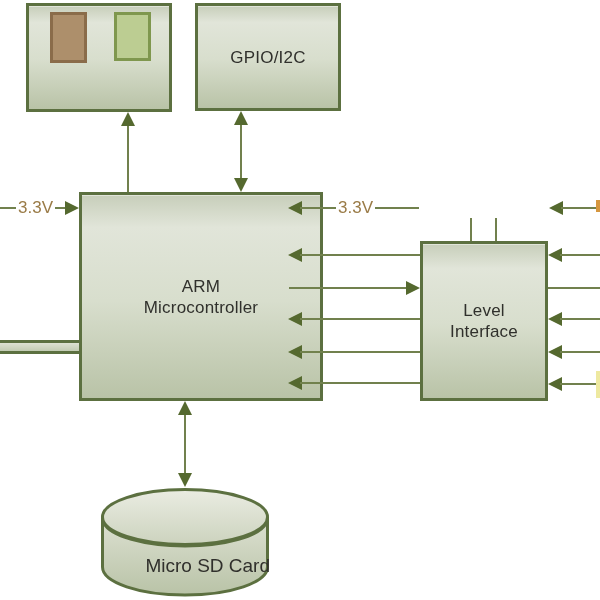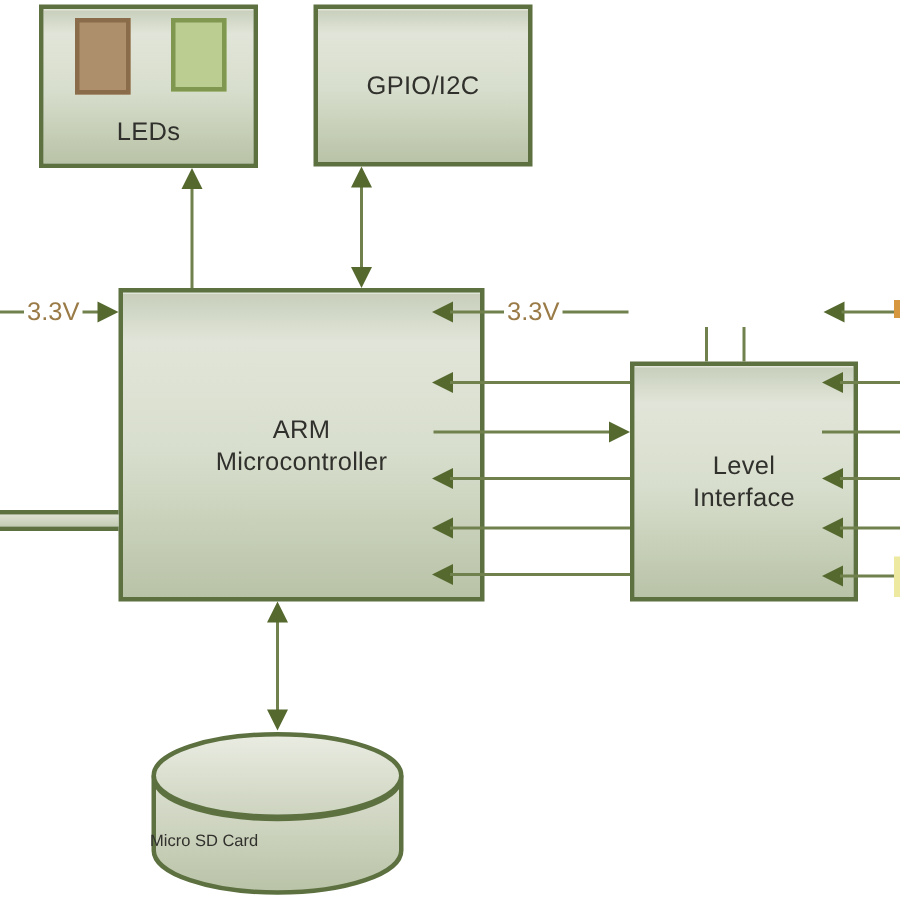--- a/index.html
+++ b/index.html
@@ -29,48 +29,47 @@
   .tri{position:absolute;width:0;height:0;}
   .tri-left {border-top:7px solid transparent;border-bottom:7px solid transparent;border-right:14px solid #55692f;}
   .tri-right{border-top:7px solid transparent;border-bottom:7px solid transparent;border-left:14px solid #55692f;}
   .tri-up   {border-left:7px solid transparent;border-right:7px solid transparent;border-bottom:14px solid #55692f;}
   .tri-down {border-left:7px solid transparent;border-right:7px solid transparent;border-top:14px solid #55692f;}
   .vlabel{
     position:absolute;font-size:17px;color:#9a7b47;background:#ffffff;
     padding:0 2px;line-height:15px;
   }
   .cyl-label{
-    position:absolute;text-align:left;font-size:11px;color:#30302c;
+    position:absolute;text-align:right;font-size:19px;color:#30302c;
   }
   .fragment{position:absolute;}
 </style>
 </head>
 <body>
 
 <div class="stage">
 
   <div class="box" style="left:26px;top:3px;width:146px;height:109px;">
     <div class="led" style="left:21px;top:6px;width:37px;height:51px;border:3px solid #8a6c4a;background:#ad8f6b;"></div>
     <div class="led" style="left:85px;top:6px;width:37px;height:49px;border:3px solid #7f974e;background:#bccd92;"></div>
-    <div class="box-label" style="bottom:11px;">LEDs</div>
   </div>
 
-  <div class="box" style="left:195px;top:3px;width:146px;height:108px;margin-left:14px;">
+  <div class="box" style="left:195px;top:3px;width:146px;height:108px;">
     <div class="box-label two-line">GPIO/I2C</div>
   </div>
 
 
   <div class="box" style="left:79px;top:192px;width:244px;height:209px;">
     <div class="box-label two-line">
       <div>ARM</div>
       <div>Microcontroller</div>
     </div>
   </div>
 
-  <div class="box" style="left:420px;top:241px;width:152px;height:160px;">
+  <div class="box" style="left:420px;top:241px;width:128px;height:160px;">
     <div class="box-label two-line">
       <div>Level</div>
       <div>Interface</div>
     </div>
   </div>
 
   <svg width="170" height="114" viewBox="0 0 170 114" style="position:absolute;left:100px;top:487px;">
     <defs>
       <linearGradient id="cylGrad" x1="0" y1="0" x2="0" y2="1">
         <stop offset="0" stop-color="#dde1d2"></stop>

